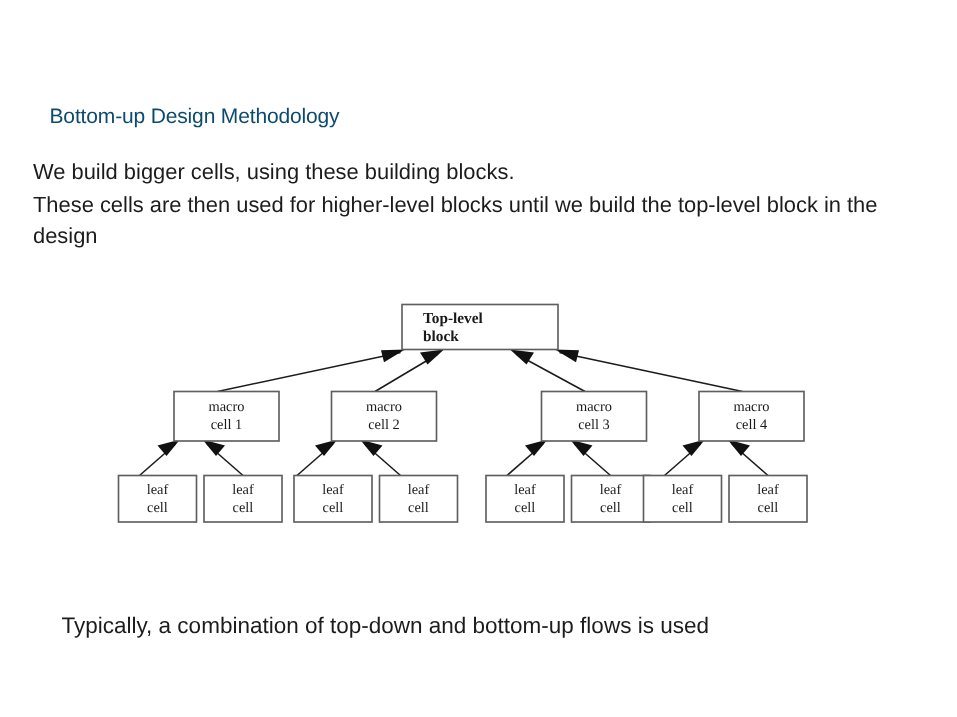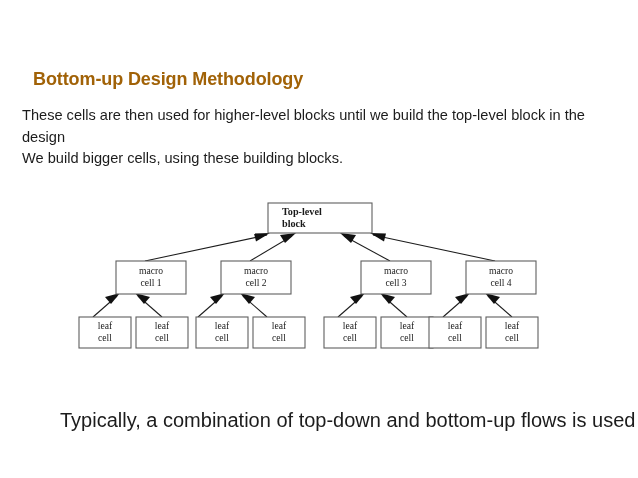--- a/index.html
+++ b/index.html
@@ -21,24 +21,24 @@
     position: absolute;
     inset: 0;
     background: #ffffff;
   }
 
   
   .slide-title {
     position: absolute;
     left: 33px;
     top: 69px;
-    font-size: 18px;
-    font-weight: bold;
+    font-size: 14px;
+    font-weight: normal;
     letter-spacing: -0.1px;
-    color: #a16207;
+    color: #0c4a6e;
     white-space: nowrap;
   }
 
   
   .body-block {
     position: absolute;
     left: 22px;
     top: 105px;
     width: 600px;
     font-size: 14.6px;
@@ -46,23 +46,23 @@
     color: #1c1c1c;
   }
   .body-line {
     display: block;
     white-space: normal;
   }
 
   
   .bottom-note {
     position: absolute;
-    left: 60px;
+    left: 41px;
     top: 409px;
-    font-size: 20px;
+    font-size: 15px;
     color: #1c1c1c;
     white-space: nowrap;
   }
 
   
   .diagram {
     position: absolute;
     left: 70px;
     top: 195px;
     width: 500px;
@@ -100,22 +100,22 @@
   }
 </style>
 </head>
 <body>
 
 <div class="slide">
 
   <div class="slide-title">Bottom-up Design Methodology</div>
 
   <div class="body-block">
+    <span class="body-line">We build bigger cells, using these building blocks.</span>
     <span class="body-line">These cells are then used for higher-level blocks until we build the top-level block in the design</span>
-    <span class="body-line">We build bigger cells, using these building blocks.</span>
   </div>
 
   <div class="diagram">
     <svg viewBox="0 0 500 165" xmlns="http://www.w3.org/2000/svg">
 
       <g>
 
         <line class="edge" x1="75" y1="66" x2="197" y2="40"></line>
         <polygon class="arrowhead" points="200,38 184,38.5 186,46.5"></polygon>
 

